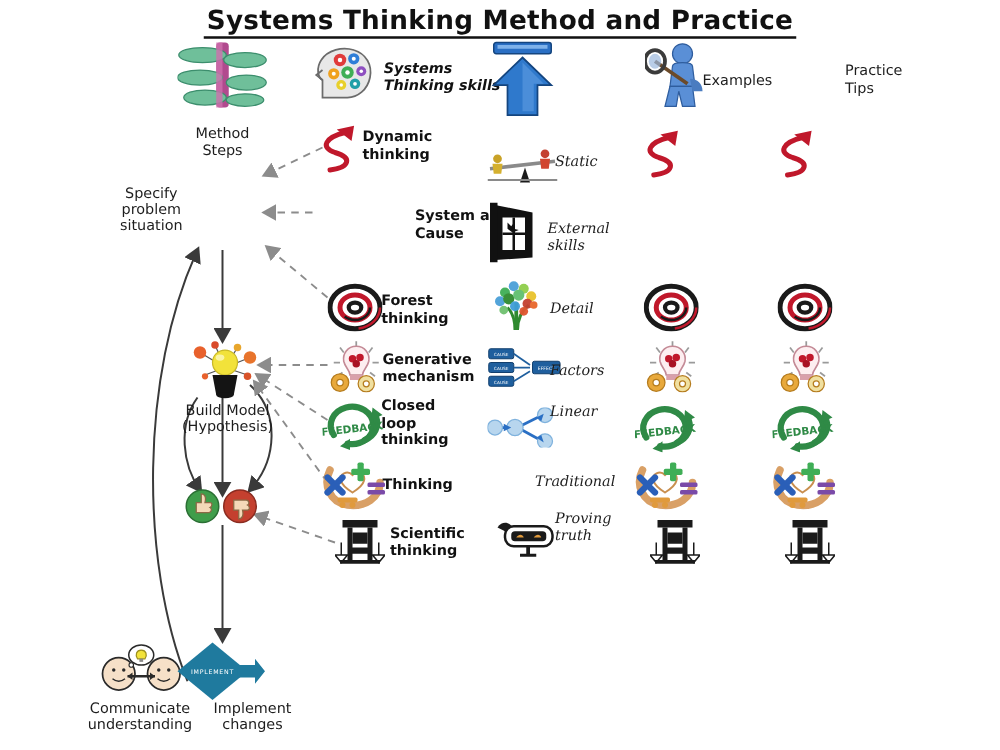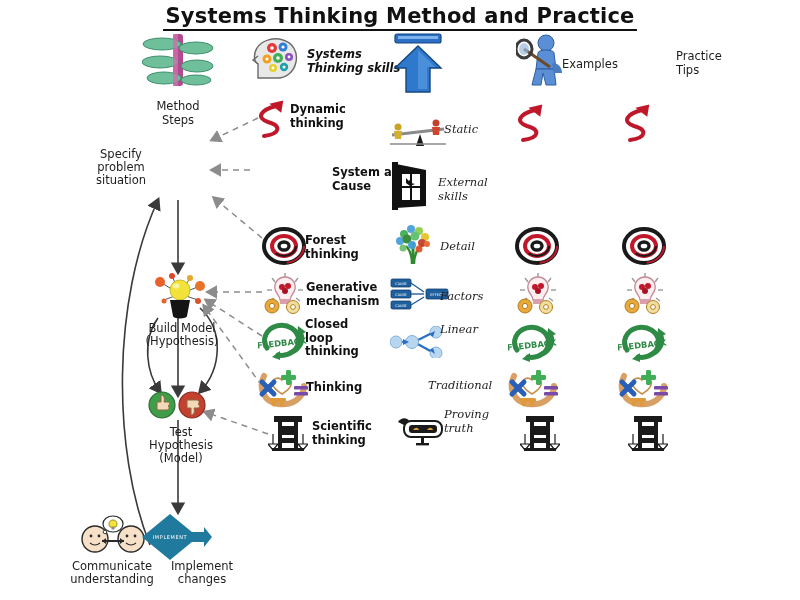--- a/index.html
+++ b/index.html
@@ -163,23 +163,20 @@
 (Hypothesis)</div>
 
   <div class="icn" style="left:148px;top:390px;">
     <svg width="60" height="30" viewBox="0 0 60 30">
       <circle cx="14" cy="15" r="13" fill="#3f9d4a" stroke="#2b6f34" stroke-width="1.2"></circle>
       <path d="M9,20 L9,12 L13,12 L13,5 C16,5 17,8 16,12 L20,12 C22,12 22,15 20,16 C22,17 21,20 19,20 Z" fill="#f4d9b8" stroke="#8a6a45" stroke-width="1"></path>
       <circle cx="44" cy="15" r="13" fill="#c4402f" stroke="#8a2b20" stroke-width="1.2"></circle>
       <path d="M39,10 L39,18 L43,18 L43,25 C46,25 47,22 46,18 L50,18 C52,18 52,15 50,14 C52,13 51,10 49,10 Z" fill="#f4d9b8" stroke="#8a6a45" stroke-width="1"></path>
     </svg>
   </div>
-  <div class="abs lbl-hand ctr" style="left:134px;top:426px;width:94px;white-space:pre-line;">Test
-Hypothesis
-(Model)</div>
 
   <div class="icn" style="left:80px;top:515px;">
     <svg width="66" height="40" viewBox="0 0 66 40">
       <circle cx="15" cy="24" r="13" fill="#f6e0c8" stroke="#2a2a2a" stroke-width="1.4"></circle>
       <circle cx="51" cy="24" r="13" fill="#f6e0c8" stroke="#2a2a2a" stroke-width="1.4"></circle>
       <g fill="#2a2a2a">
         <circle cx="11" cy="21" r="1.4"></circle>
           <circle cx="19" cy="21" r="1.4"></circle>
         <circle cx="47" cy="21" r="1.4"></circle>
           <circle cx="55" cy="21" r="1.4"></circle>

